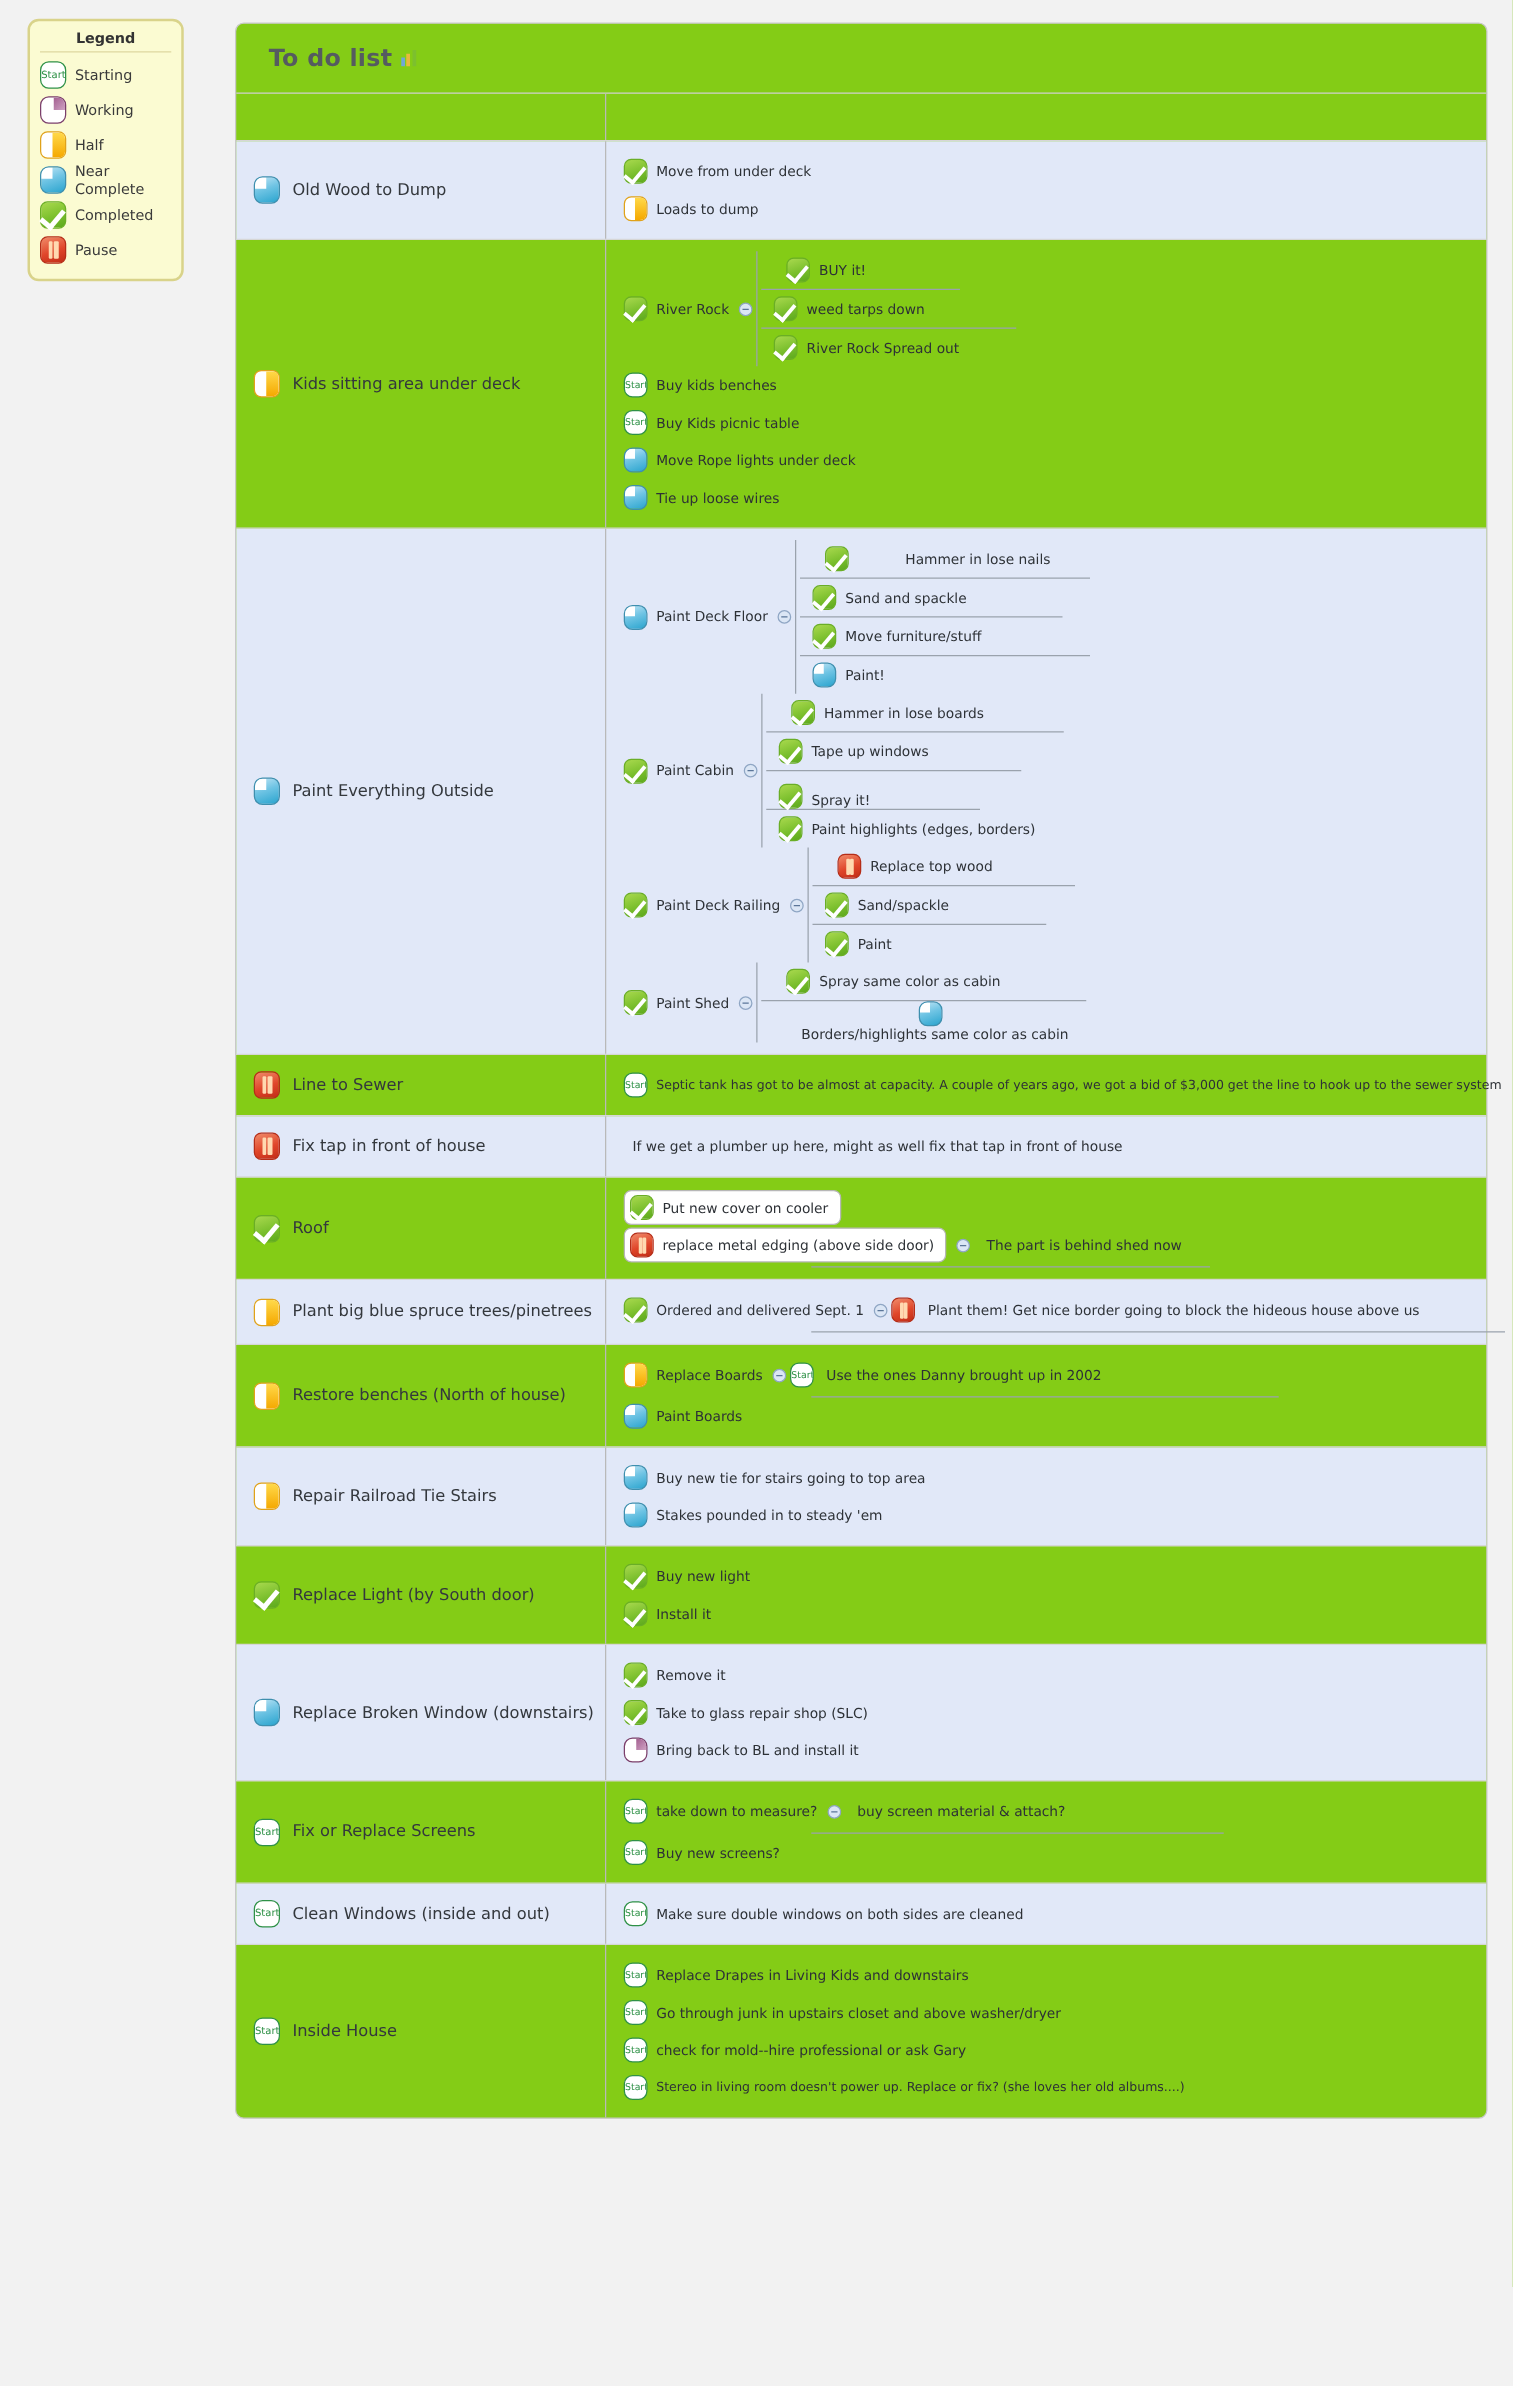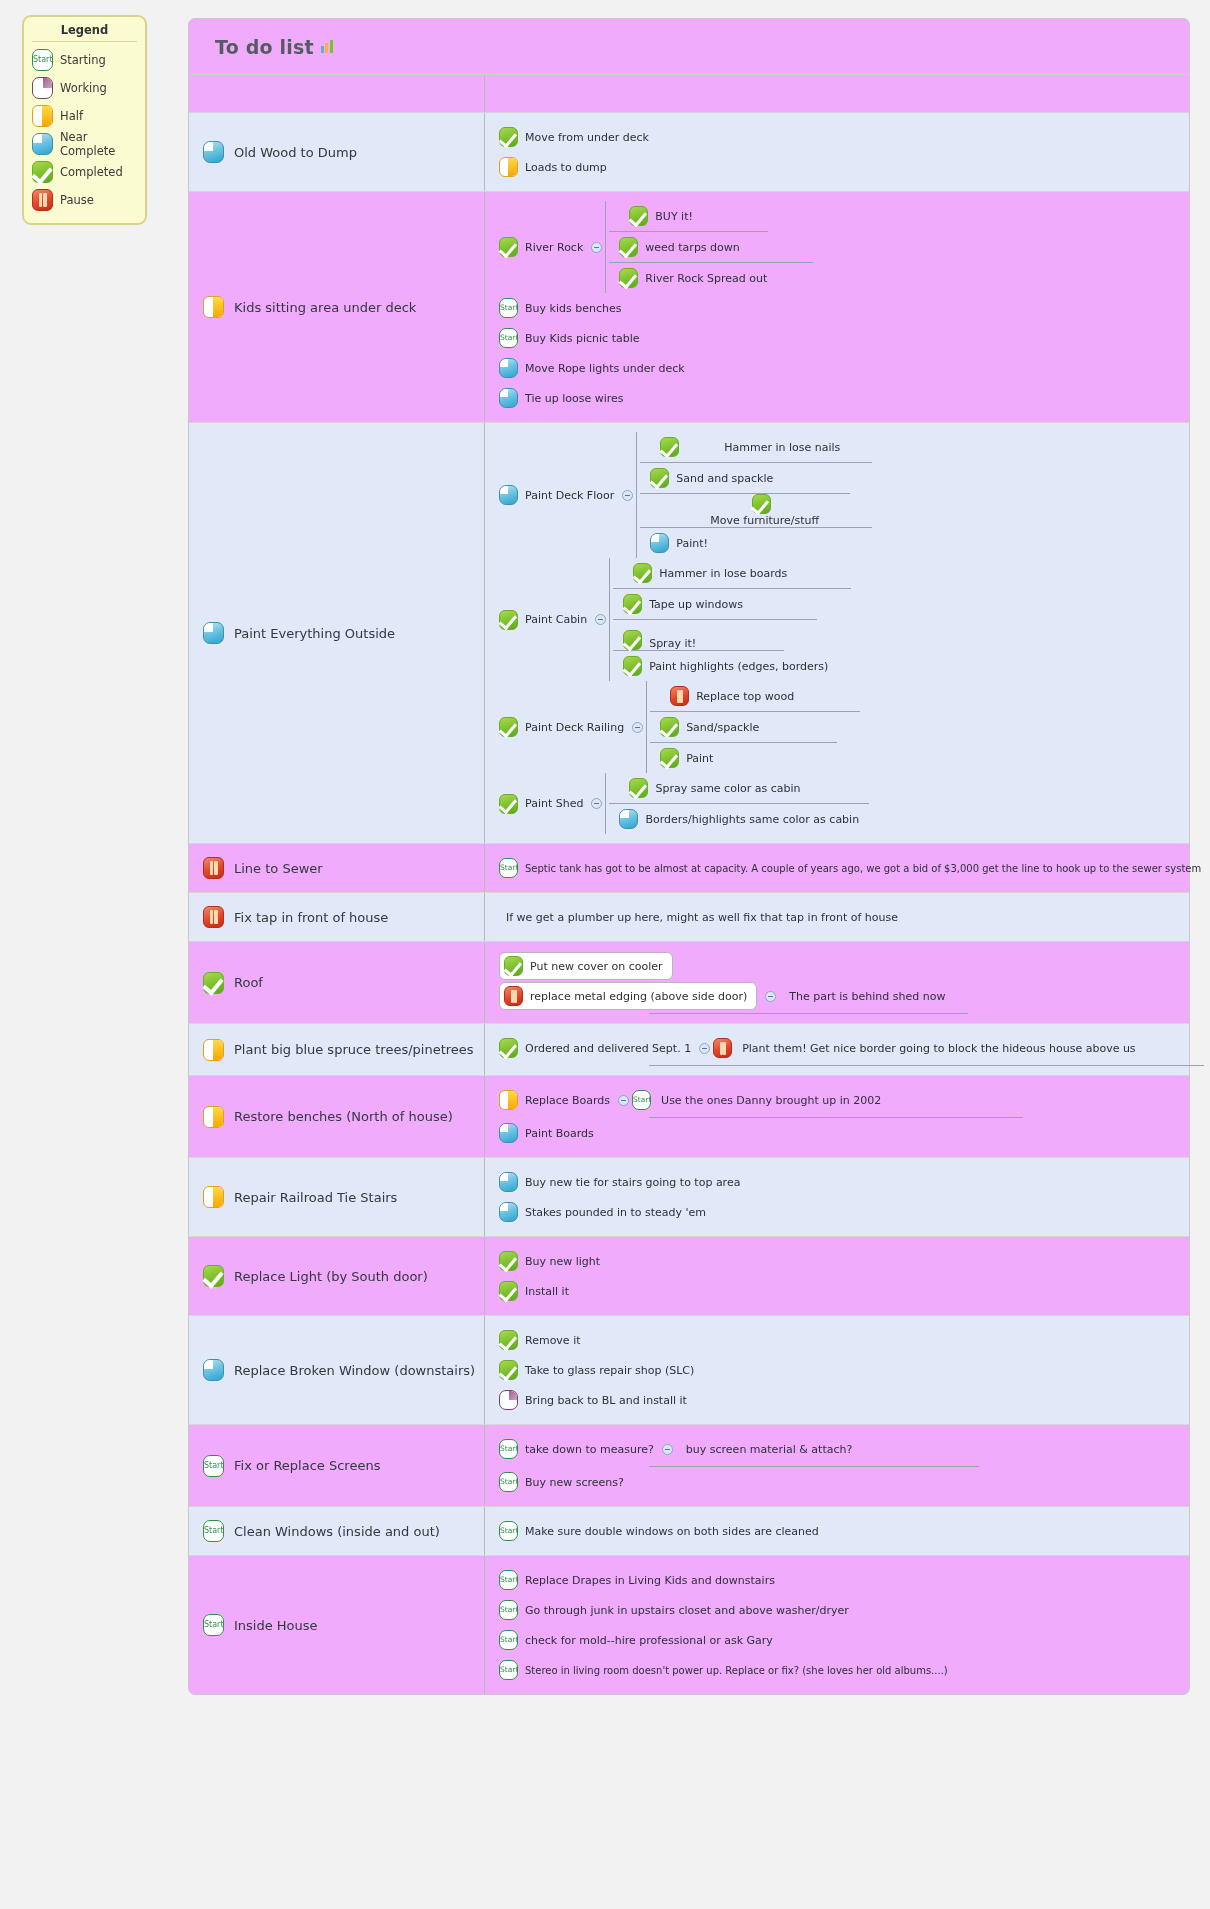--- a/index.html
+++ b/index.html
@@ -98,21 +98,21 @@
   
   .ic.sm { width: 19px; height: 20px; }
   .ic-start.sm { font-size: 7.5px; line-height: 18px; }
   .ic-done.sm::after { left: 2.5px; top: 1.5px; width: 7px; height: 13.5px;
       border-right-width: 3.5px; border-bottom-width: 3.5px; }
   .ic-pause.sm::before, .ic-pause.sm::after { top: 3px; height: 13px; width: 3px; }
 
   
   .card {
     position: absolute; left: 188px; top: 18px; width: 1002px;
-    background: #f0abfc;
+    background: #84cc16;
     border: 1px solid #c8c8c8;
     border-radius: 7px;
   }
   .card-header {
     height: 56px; display: flex; align-items: center;
     padding-left: 26px; border-bottom: 1px solid #cfcfcf;
   }
   .card-title {
     font-size: 19px; font-weight: bold; color: #555b60;
     letter-spacing: .2px;
@@ -322,21 +322,21 @@
                 <div class="sub" style="padding-left: 10px; margin-left: 10px; gap: 38px;">
                   <span class="ic ic-done sm"></span>
                   <span class="sub-label">Hammer in lose nails</span>
                 </div>
                 <div class="flat-underline" style="width: 232px;"></div>
                 <div class="sub" style="padding-left: 10px; margin-left: 0px;">
                   <span class="ic ic-done sm"></span>
                   <span class="sub-label">Sand and spackle</span>
                 </div>
                 <div class="flat-underline" style="width: 209.6px;"></div>
-                <div class="sub" style="padding-left: 10px; margin-left: 0px; flex-direction: column;">
+                <div class="sub" style="padding-left: 10px; margin-left: 0px;">
                   <span class="ic ic-done sm"></span>
                   <span class="sub-label">Move furniture/stuff</span>
                 </div>
                 <div class="flat-underline" style="width: 232px;"></div>
                 <div class="sub" style="padding-left: 10px; margin-left: 0px;">
                   <span class="ic ic-near sm"></span>
                   <span class="sub-label">Paint!</span>
                 </div>
               </div>
             </div>
@@ -396,21 +396,21 @@
                 <span class="ic ic-done sm"></span>
                 <span class="sub-label">Paint Shed</span>
                 <span class="knob"></span>
               </div>
               <div class="tree-children bracket">
                 <div class="sub" style="padding-left: 10px; margin-left: 10px;">
                   <span class="ic ic-done sm"></span>
                   <span class="sub-label">Spray same color as cabin</span>
                 </div>
                 <div class="flat-underline" style="width: 260px;"></div>
-                <div class="sub" style="padding-left: 10px; margin-left: 0px;">
+                <div class="sub" style="padding-left: 10px; margin-left: 0px; flex-direction: column;">
                   <span class="ic ic-near sm"></span>
                   <span class="sub-label">Borders/highlights same color as cabin</span>
                 </div>
               </div>
             </div>
           </div>
         </div>
         <div class="trow">
           <div class="col-left">
             <span class="ic ic-pause"></span>

